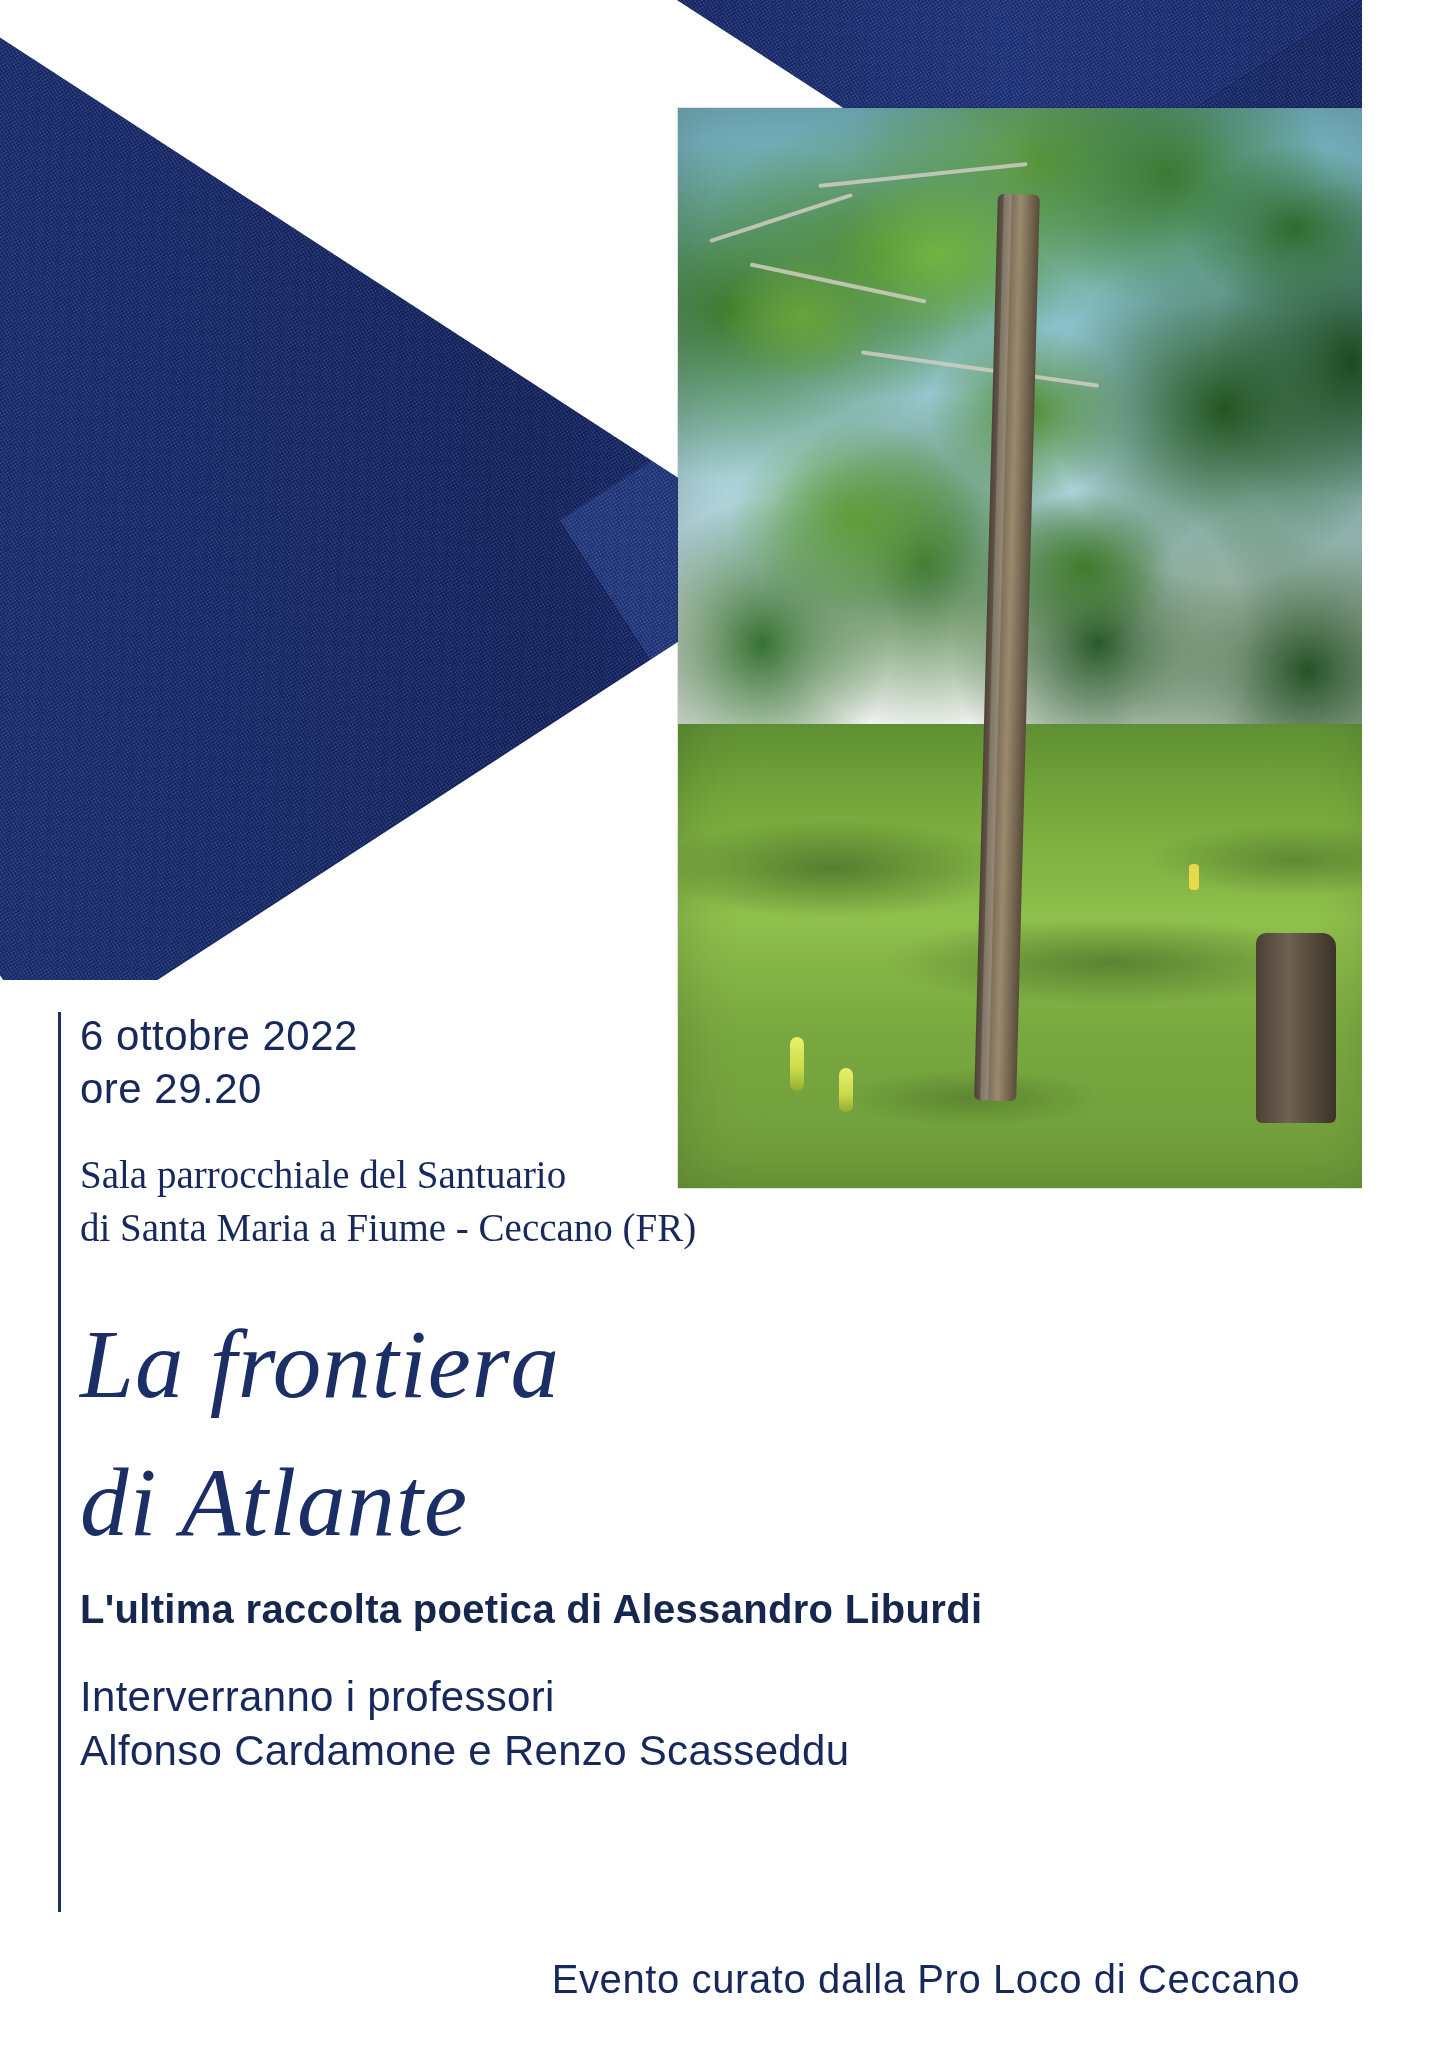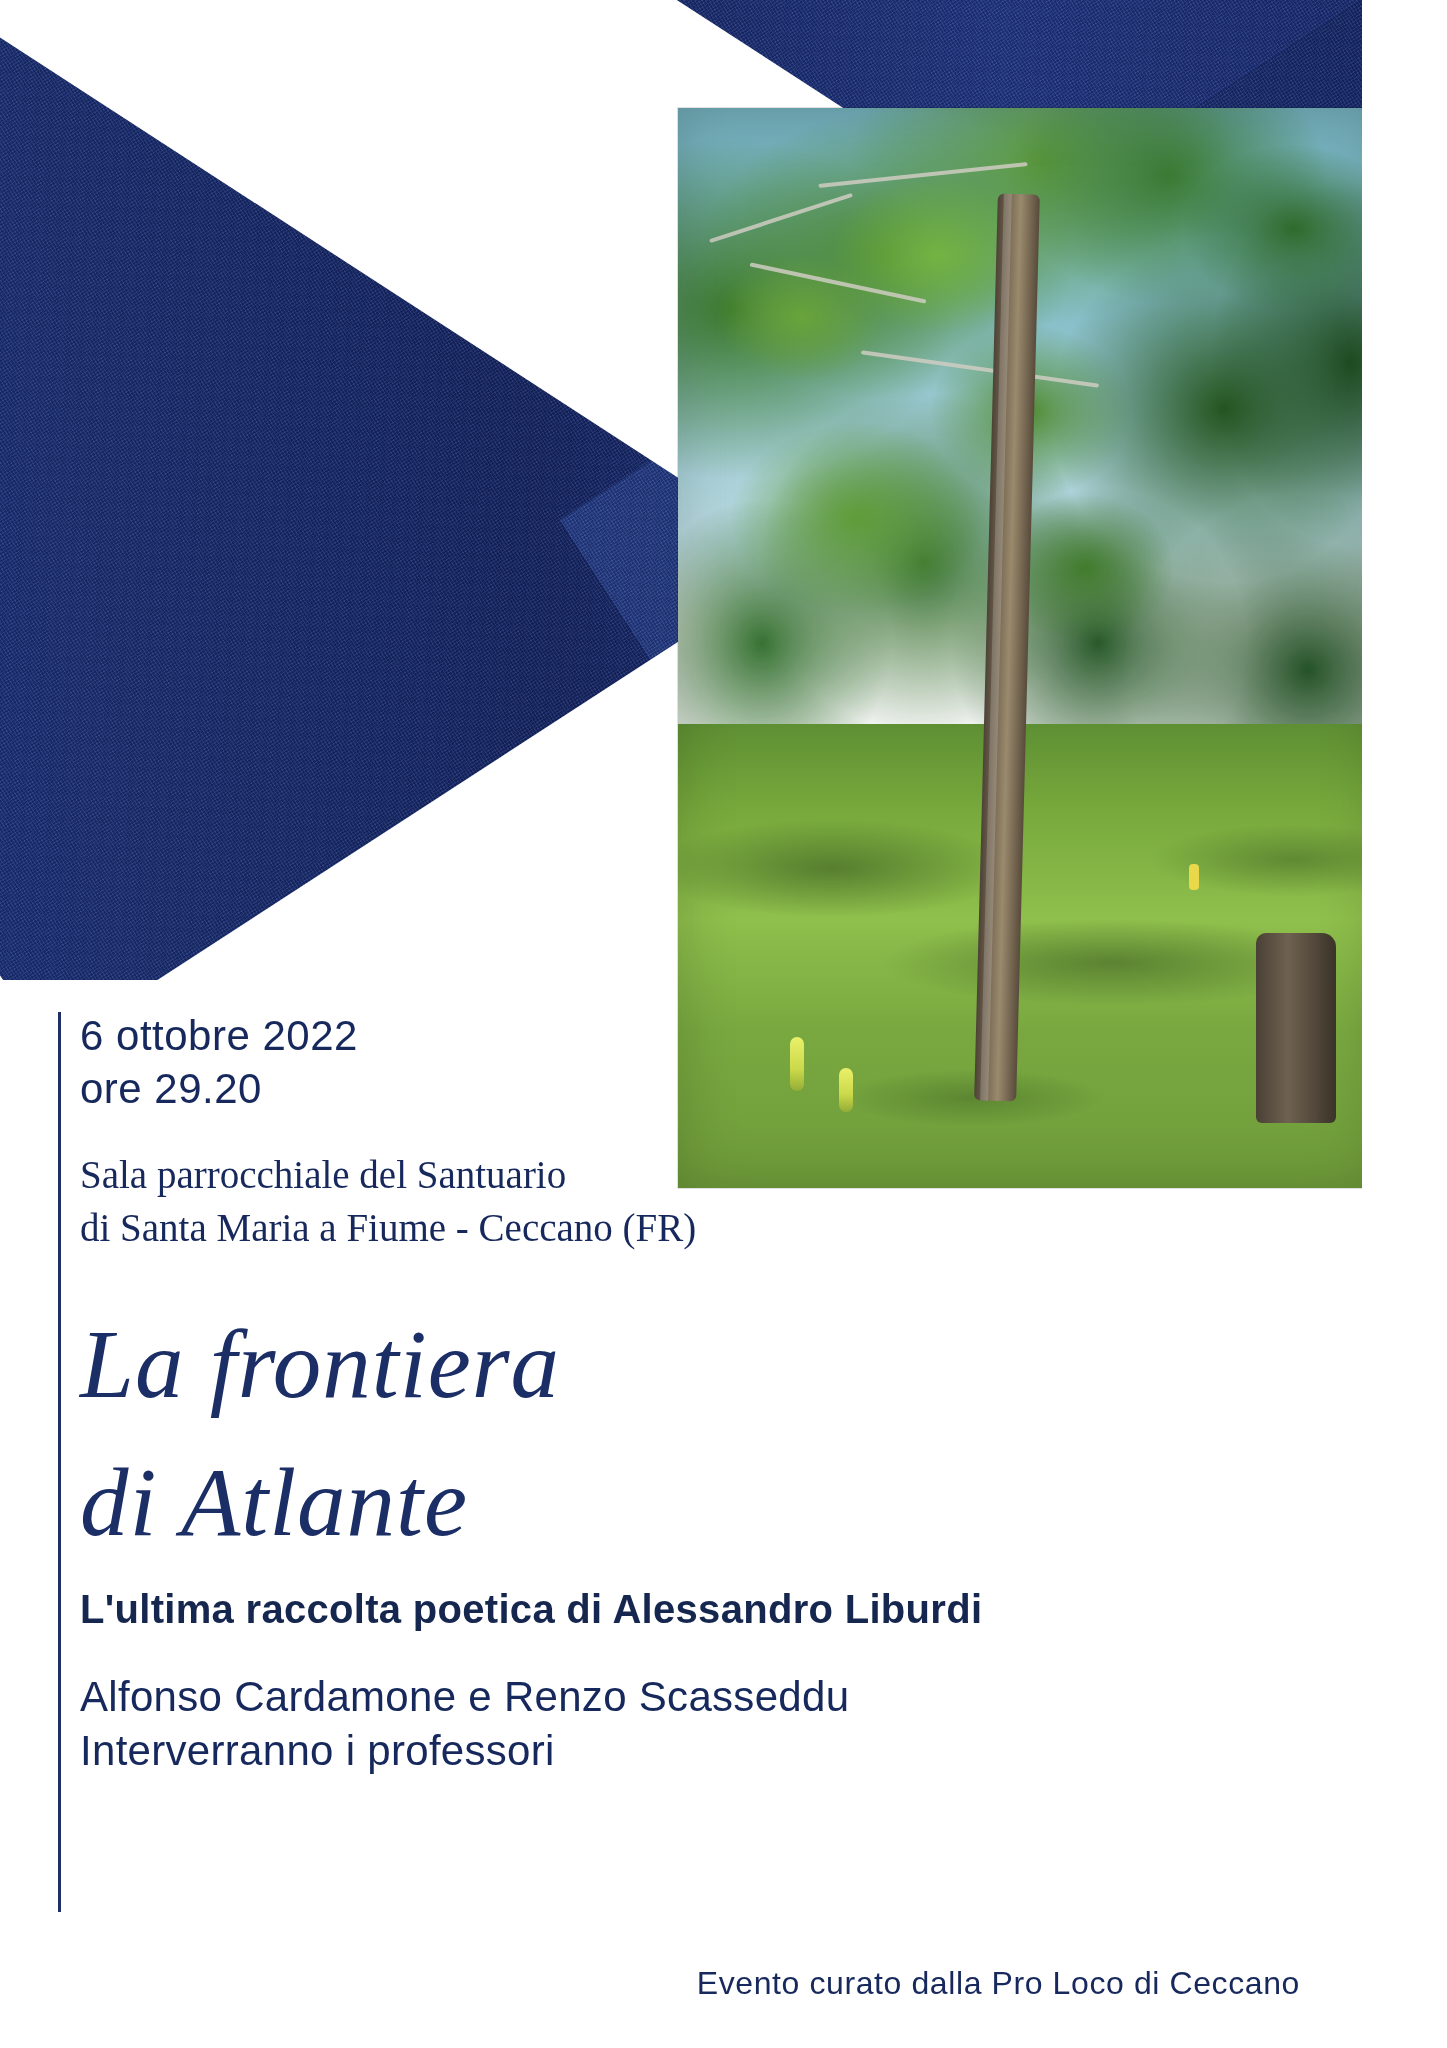--- a/index.html
+++ b/index.html
@@ -284,21 +284,21 @@
     font-size: 42px;
     line-height: 1.3;
     letter-spacing: 0.3px;
   }
 
   .footer {
     position: absolute;
     right: 62px;
     bottom: 46px;
     color: #17295c;
-    font-size: 32px;
+    font-size: 40px;
     letter-spacing: 0.6px;
     text-align: center;
   }
 </style>
 </head>
 <body>
 
 <div class="poster">
 
   <div class="fabric-layer">
@@ -344,20 +344,20 @@
     </div>
 
     <div class="title">
       <div>La frontiera</div>
       <div>di Atlante</div>
     </div>
 
     <div class="subtitle">L'ultima raccolta poetica di Alessandro Liburdi</div>
 
     <div class="speakers">
+      <div>Interverranno i professori</div>
       <div>Alfonso Cardamone e Renzo Scasseddu</div>
-      <div>Interverranno i professori</div>
     </div>
   </div>
 
   <div class="footer">Evento curato dalla Pro Loco di Ceccano</div>
 
 </div>
 
 </body></html>

